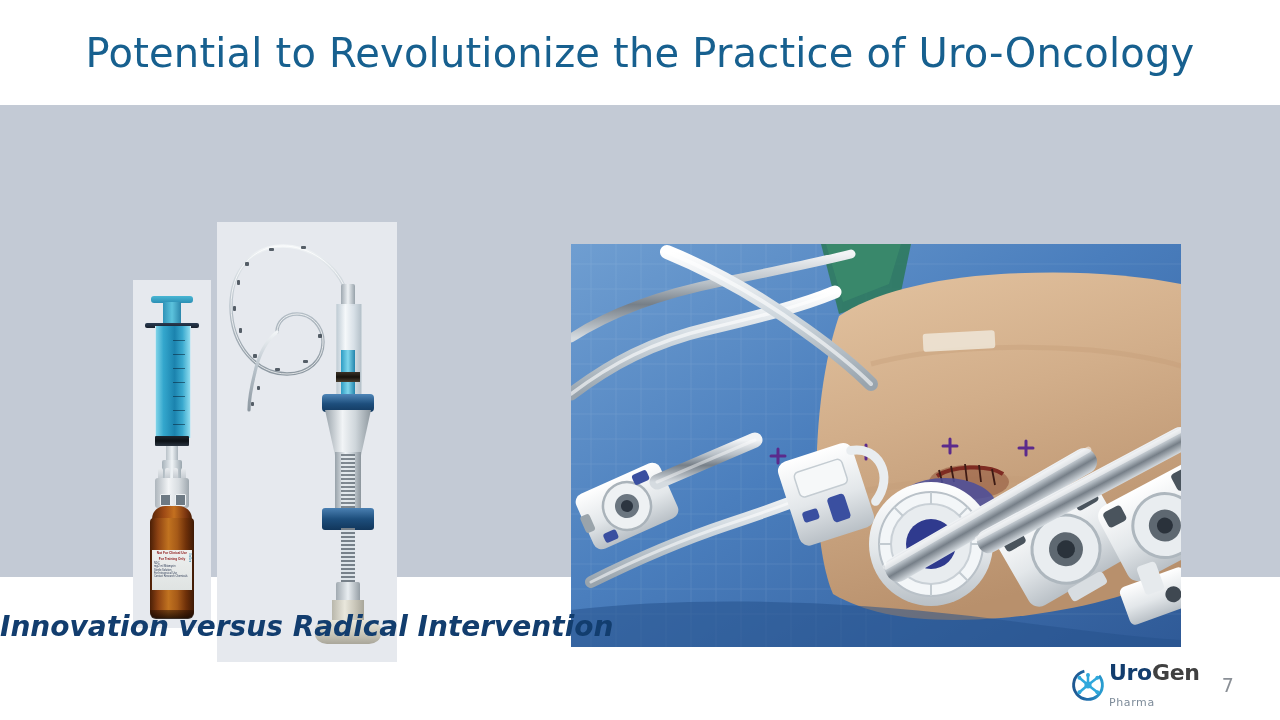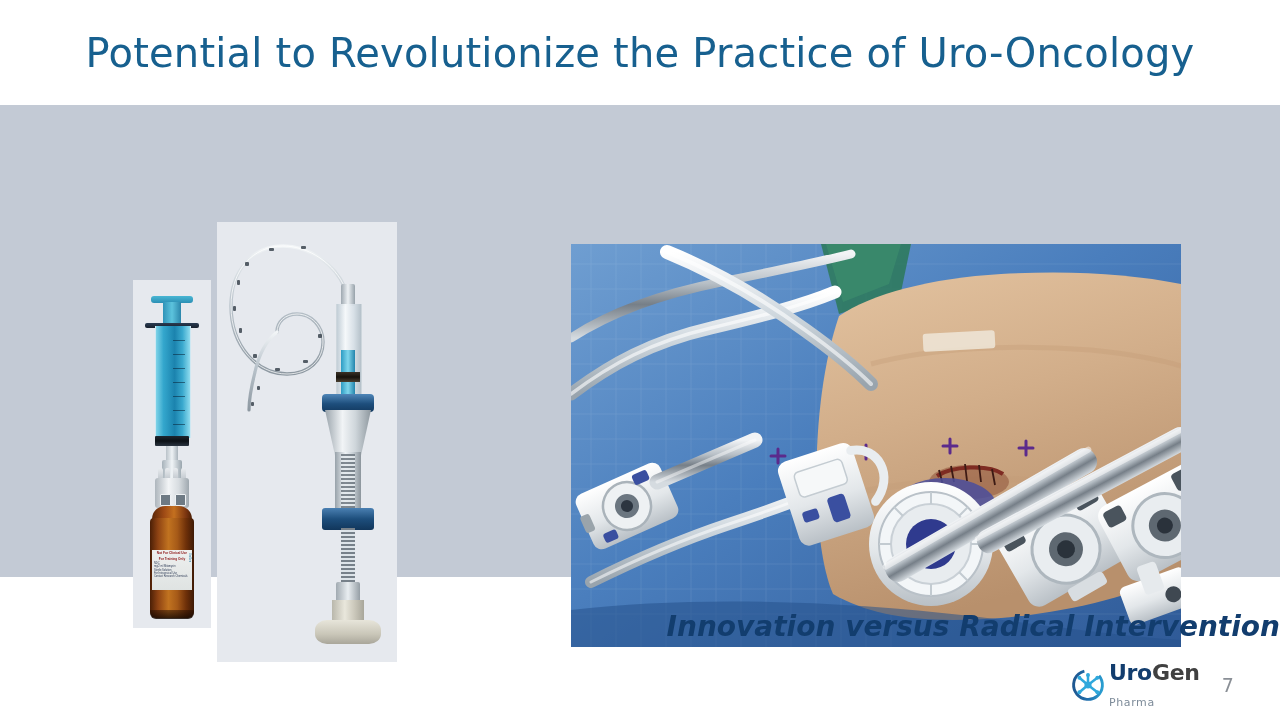--- a/index.html
+++ b/index.html
@@ -382,21 +382,21 @@
 
   
   #subtitle-area {
     position: absolute;
     left: 0;
     top: 596px;
     width: 1280px;
     height: 60px;
     display: flex;
     align-items: center;
-    justify-content: flex-end;
+    justify-content: flex-start;
   }
   #slide-subtitle {
     color: #123d6e;
     font-size: 28px;
     font-weight: bold;
     font-style: italic;
     white-space: nowrap;
     font-family: "DejaVu Sans", sans-serif;
   }
 

